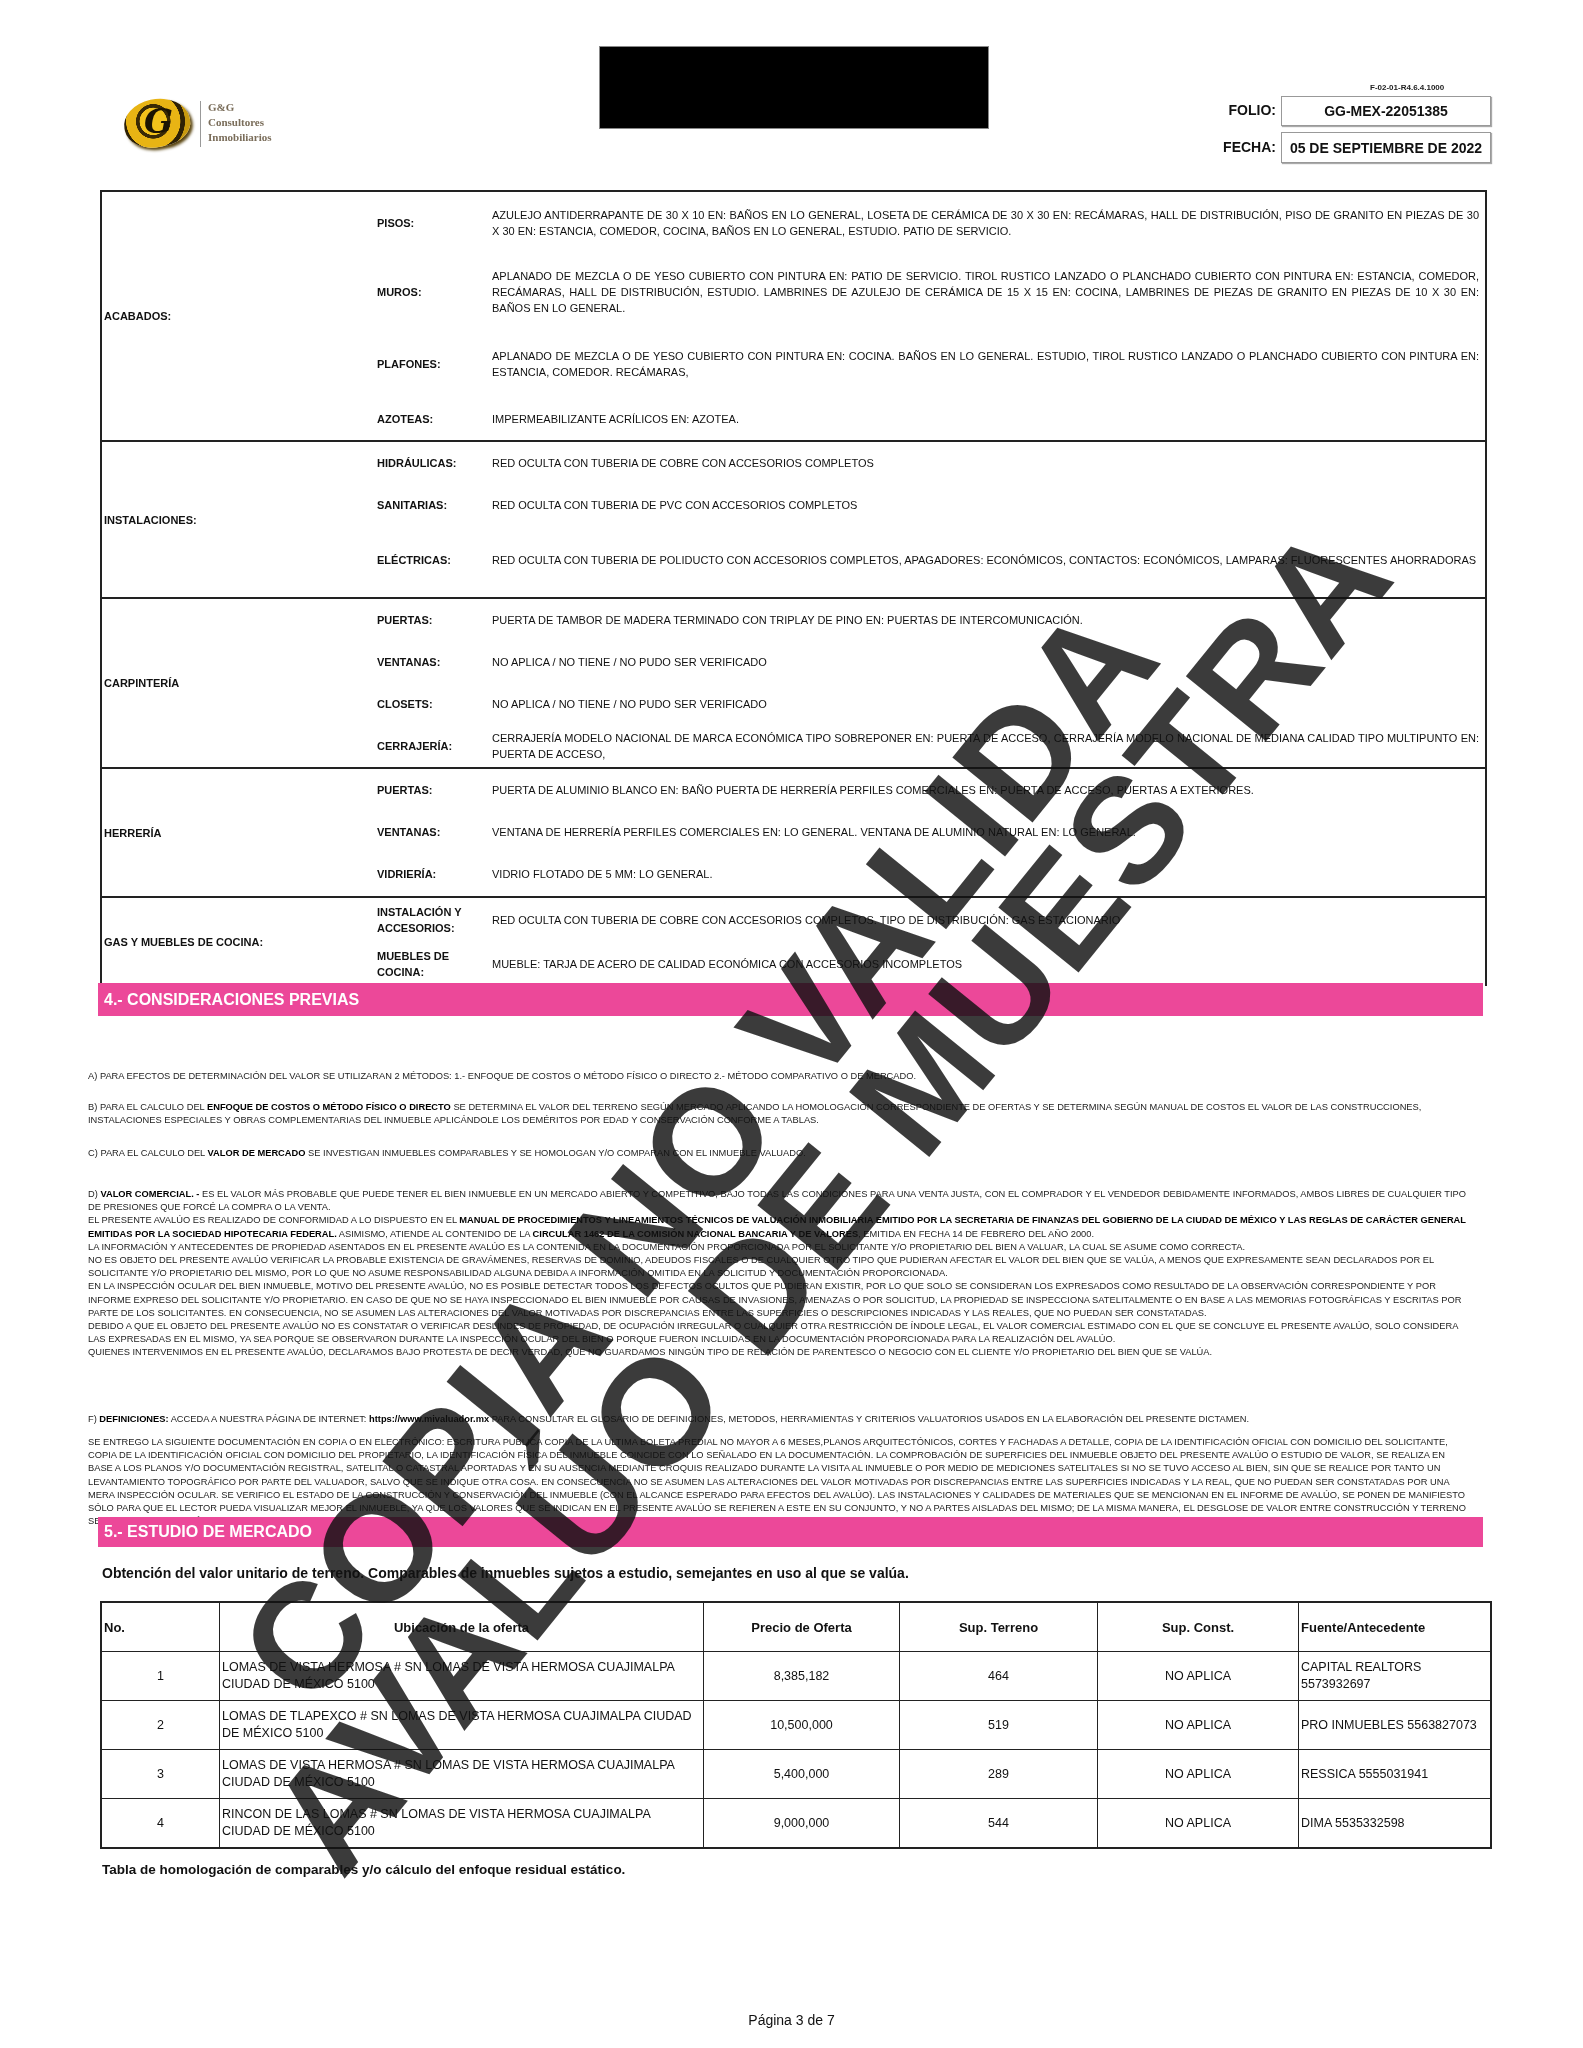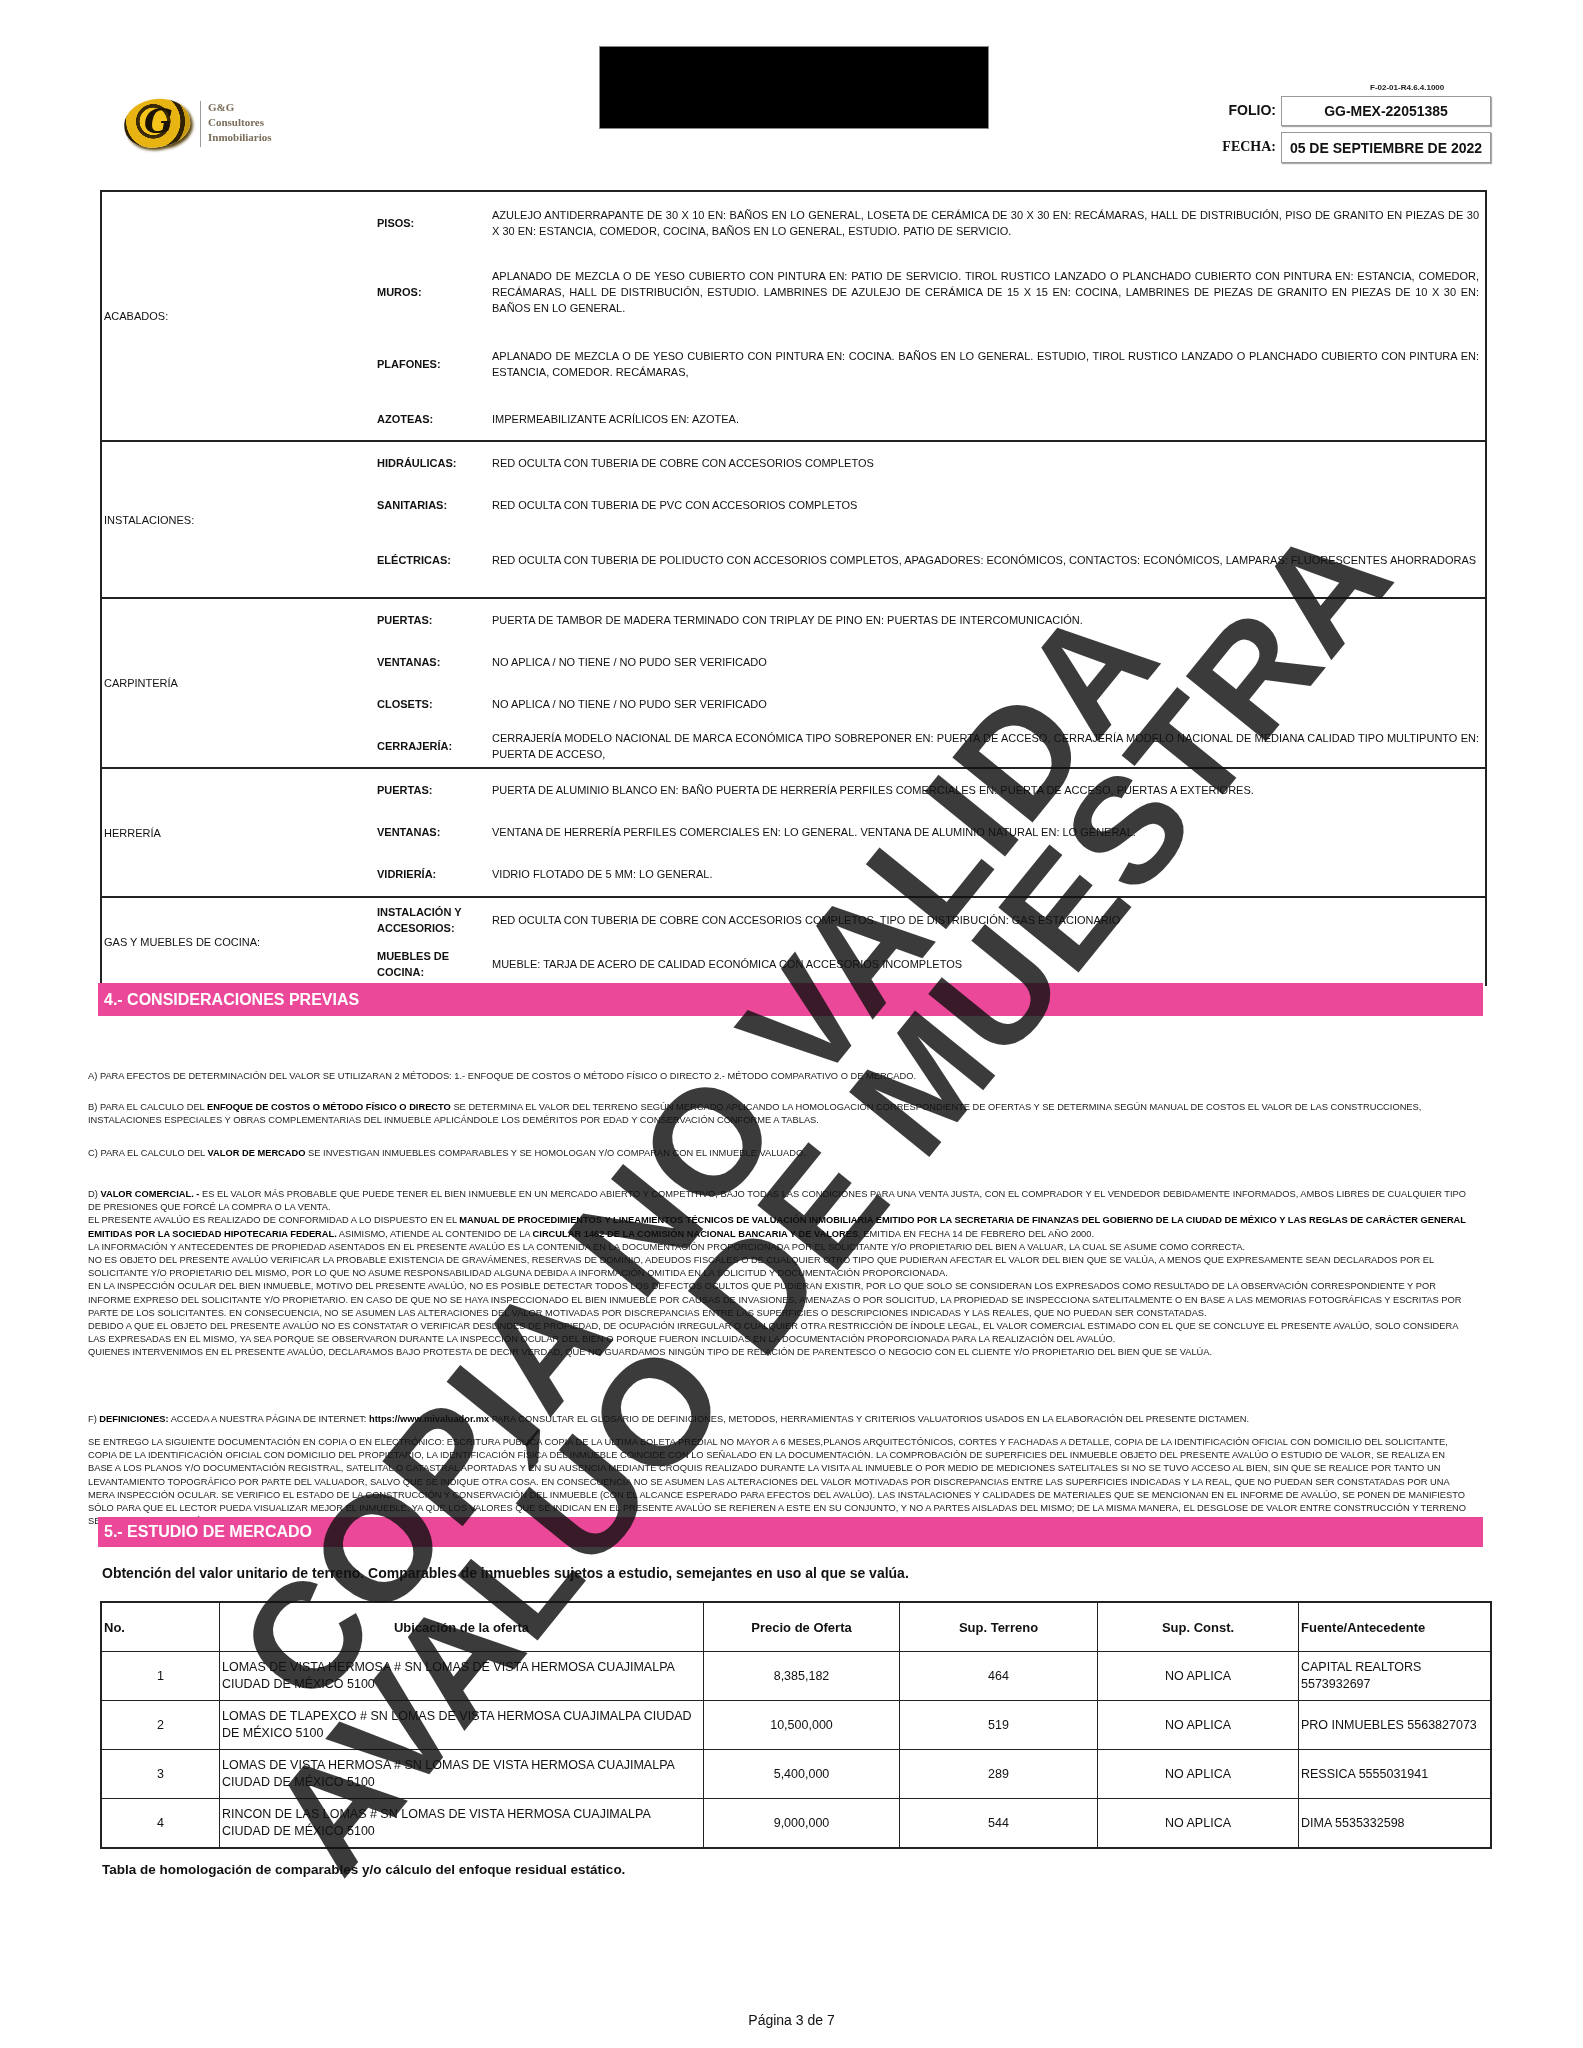--- a/index.html
+++ b/index.html
@@ -16,21 +16,21 @@
   .logo-text{position:absolute;left:88px;top:5px;font:bold 11px "Liberation Serif",serif;color:#7a6d5a;line-height:15px;}
   .redact{left:599px;top:46px;width:388px;height:81px;background:#000;border:1px solid #888;}
   .form-code{left:1370px;top:83px;font-size:8px;font-weight:bold;color:#222;}
   .hdr-label{font-weight:bold;font-size:14px;text-align:right;width:80px;}
   .hdr-box{border:1px solid #999;box-shadow:1px 1px 1px #aaa;font-weight:bold;font-size:14px;text-align:left;
            display:flex;align-items:center;justify-content:center;}
   
   .spec{left:100px;top:190px;width:1383px;border:2px solid #222;border-bottom:none;}
   .group{display:flex;border-bottom:2px solid #222;}
   .group.last{border-bottom:none;}
-  .g-label{width:273px;font-weight:normal;font-size:11px;display:flex;align-items:center;padding-left:2px;}
+  .g-label{width:273px;font-weight:bold;font-size:11px;display:flex;align-items:center;padding-left:2px;}
   .g-rows{flex:1;}
   .row{display:flex;align-items:center;}
   .r-label{width:115px;font-weight:bold;font-size:11px;line-height:16px;}
   .r-value{flex:1;font-size:11px;line-height:16px;padding-right:6px;text-align:justify;}
   .sec-hdr{left:98px;width:1385px;height:33px;background:#ec4899;color:#fff;font-weight:bold;font-size:16px;
            display:flex;align-items:center;padding-left:6px;box-sizing:border-box;}
   .para{left:88px;width:1383px;font-size:9.3px;line-height:13.2px;color:#222;margin-top:35px;}
   .para b{color:#000;}
   .subtitle{left:102px;font-weight:bold;font-size:14px;}
   
@@ -56,21 +56,21 @@
   <div class="logo-text">
     <div>G&amp;G</div>
     <div>Consultores</div>
     <div>Inmobiliarios</div>
   </div>
 </div>
 <div class="abs redact"></div>
 <div class="abs form-code">F-02-01-R4.6.4.1000</div>
 <div class="abs hdr-label" style="left:1196px;top:102px;">FOLIO:</div>
 <div class="abs hdr-box" style="left:1281px;top:96px;width:208px;height:28px;">GG-MEX-22051385</div>
-<div class="abs hdr-label" style="left:1196px;top:139px;font-family:Liberation Serif, serif;">FECHA:</div>
+<div class="abs hdr-label" style="left:1196px;top:139px;">FECHA:</div>
 <div class="abs hdr-box" style="left:1281px;top:132px;width:208px;height:29px;">05 DE SEPTIEMBRE DE 2022</div>
 
 <div class="abs spec">
 
   <div class="group" style="height:248px;">
     <div class="g-label">ACABADOS:</div>
     <div class="g-rows">
       <div class="row" style="height:62px;">
         <div class="r-label">PISOS:</div>
         <div class="r-value">AZULEJO ANTIDERRAPANTE DE 30 X 10 EN: BAÑOS EN LO GENERAL, LOSETA DE CERÁMICA DE 30 X 30 EN: RECÁMARAS, HALL DE DISTRIBUCIÓN, PISO DE GRANITO EN PIEZAS DE 30 X 30 EN: ESTANCIA, COMEDOR, COCINA, BAÑOS EN LO GENERAL, ESTUDIO. PATIO DE SERVICIO.</div>

